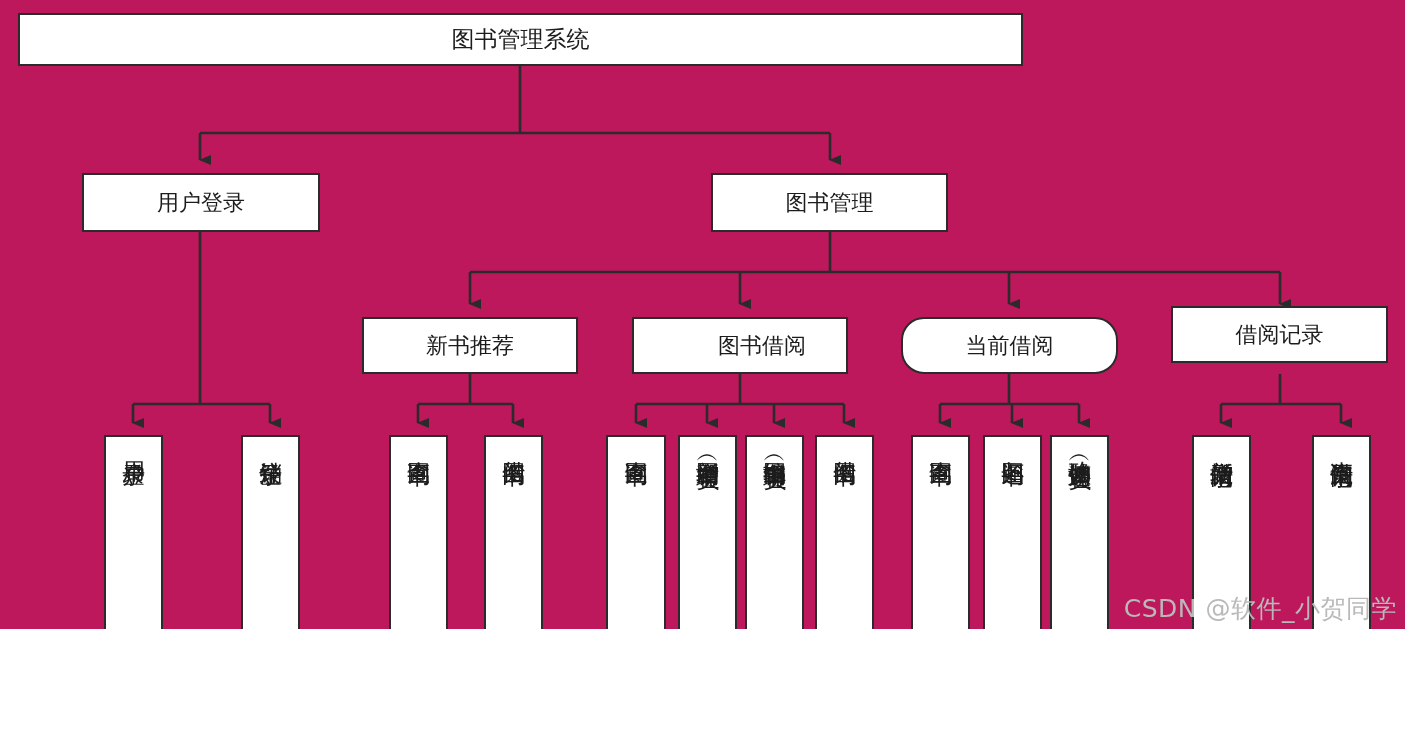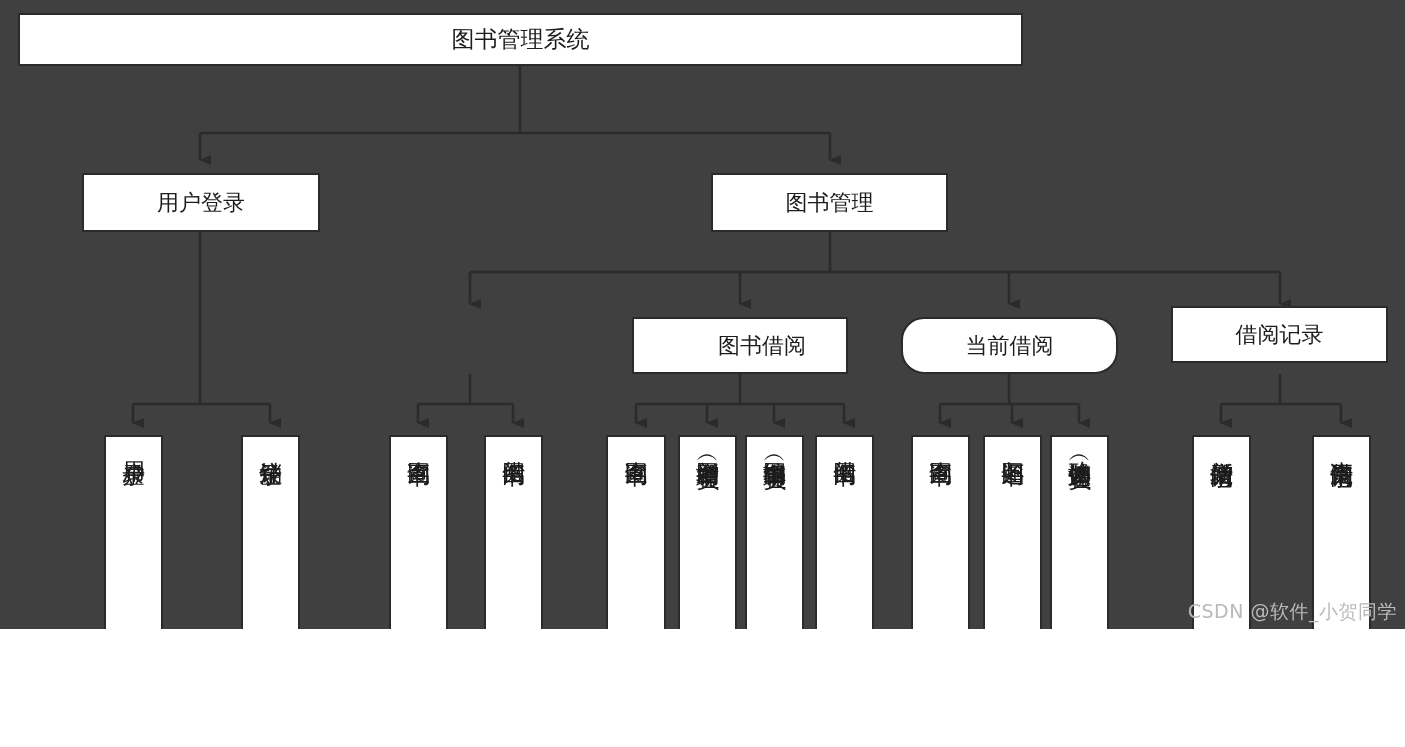--- a/index.html
+++ b/index.html
@@ -5,21 +5,21 @@
 <style>
   html,body{margin:0;padding:0;background:#ffffff;}
   body{
     font-family:"DejaVu Sans","Liberation Sans",sans-serif;
     color:#1a1a1a;
   }
   #canvas{
     position:relative;
     width:1405px;
     height:629px;
-    background:#404040;
+    background:#be185d;
     overflow:hidden;
   }
   
   #wires{
     position:absolute;
     left:0; top:0;
     width:1405px; height:747px;
     pointer-events:none;
   }
   
@@ -56,21 +56,21 @@
     line-height:1.02;
     letter-spacing:1px;
     white-space:normal;
     max-height:100%;
   }
   
   #watermark{
     position:absolute;
     right:8px;
     bottom:4px;
-    font-size:19px;
+    font-size:25px;
     color:#b9b9b9;
     letter-spacing:0.5px;
     z-index:5;
     white-space:nowrap;
     font-family:"DejaVu Sans","Liberation Sans",sans-serif;
   }
 </style>
 </head>
 <body>
 
@@ -131,20 +131,23 @@
     <span class="node-label">图书管理系统</span>
   </div>
 
   <div class="node branch" id="node-l2-0" style="left: 82px; top: 173px; width: 238px; height: 59px;">
     <span class="node-label">用户登录</span>
   </div>
   <div class="node branch" id="node-l2-1" style="left: 711px; top: 173px; width: 237px; height: 59px;">
     <span class="node-label">图书管理</span>
   </div>
 
+  <div class="node branch" id="node-l3-0" style="left: 362px; top: 317px; width: 216px; height: 57px;">
+    <span class="node-label">新书推荐</span>
+  </div>
   <div class="node branch" id="node-l3-1" style="left: 632px; top: 317px; width: 216px; height: 57px; padding-left: 44px;">
     <span class="node-label">图书借阅</span>
   </div>
   <div class="node branch" id="node-l3-2" style="left: 901px; top: 317px; width: 217px; height: 57px; border-radius: 23px;">
     <span class="node-label">当前借阅</span>
   </div>
   <div class="node branch" id="node-l3-3" style="left: 1171px; top: 306px; width: 217px; height: 57px;">
     <span class="node-label">借阅记录</span>
   </div>
 

